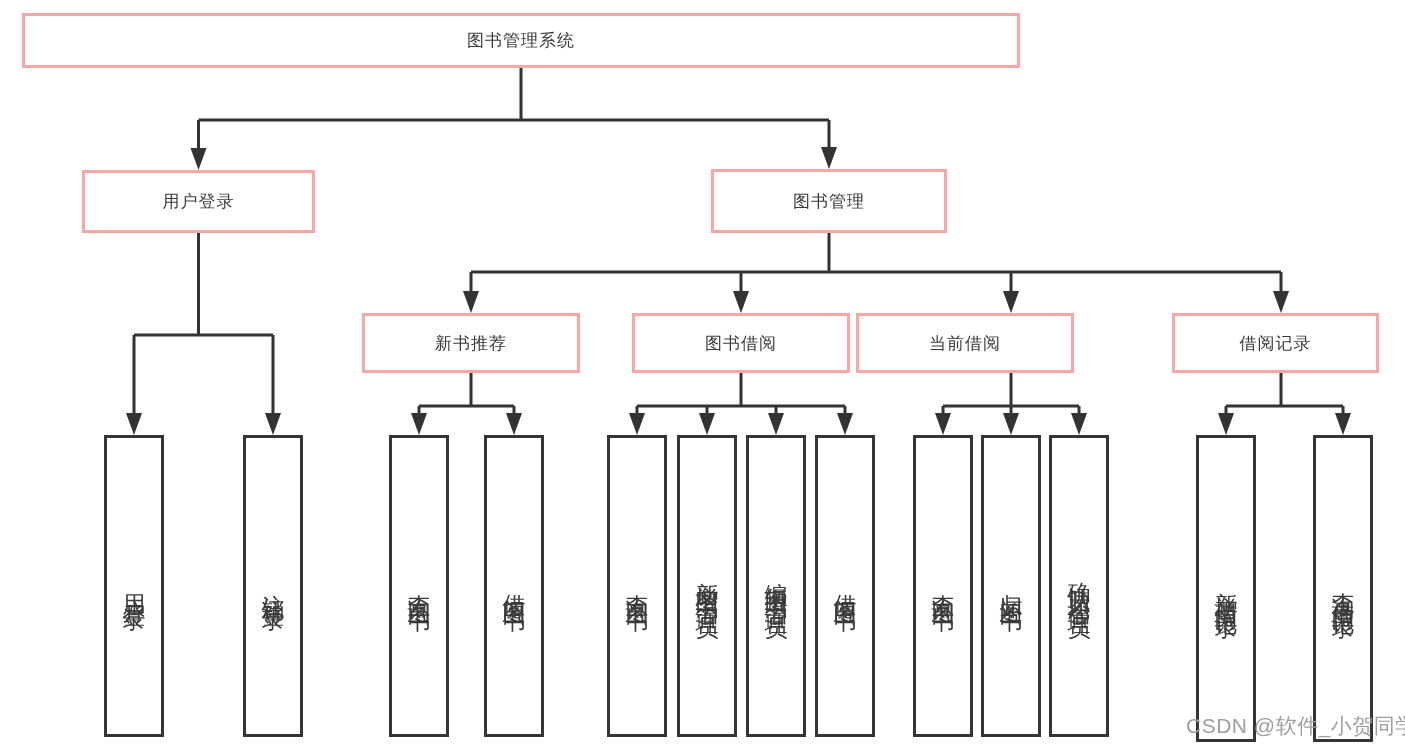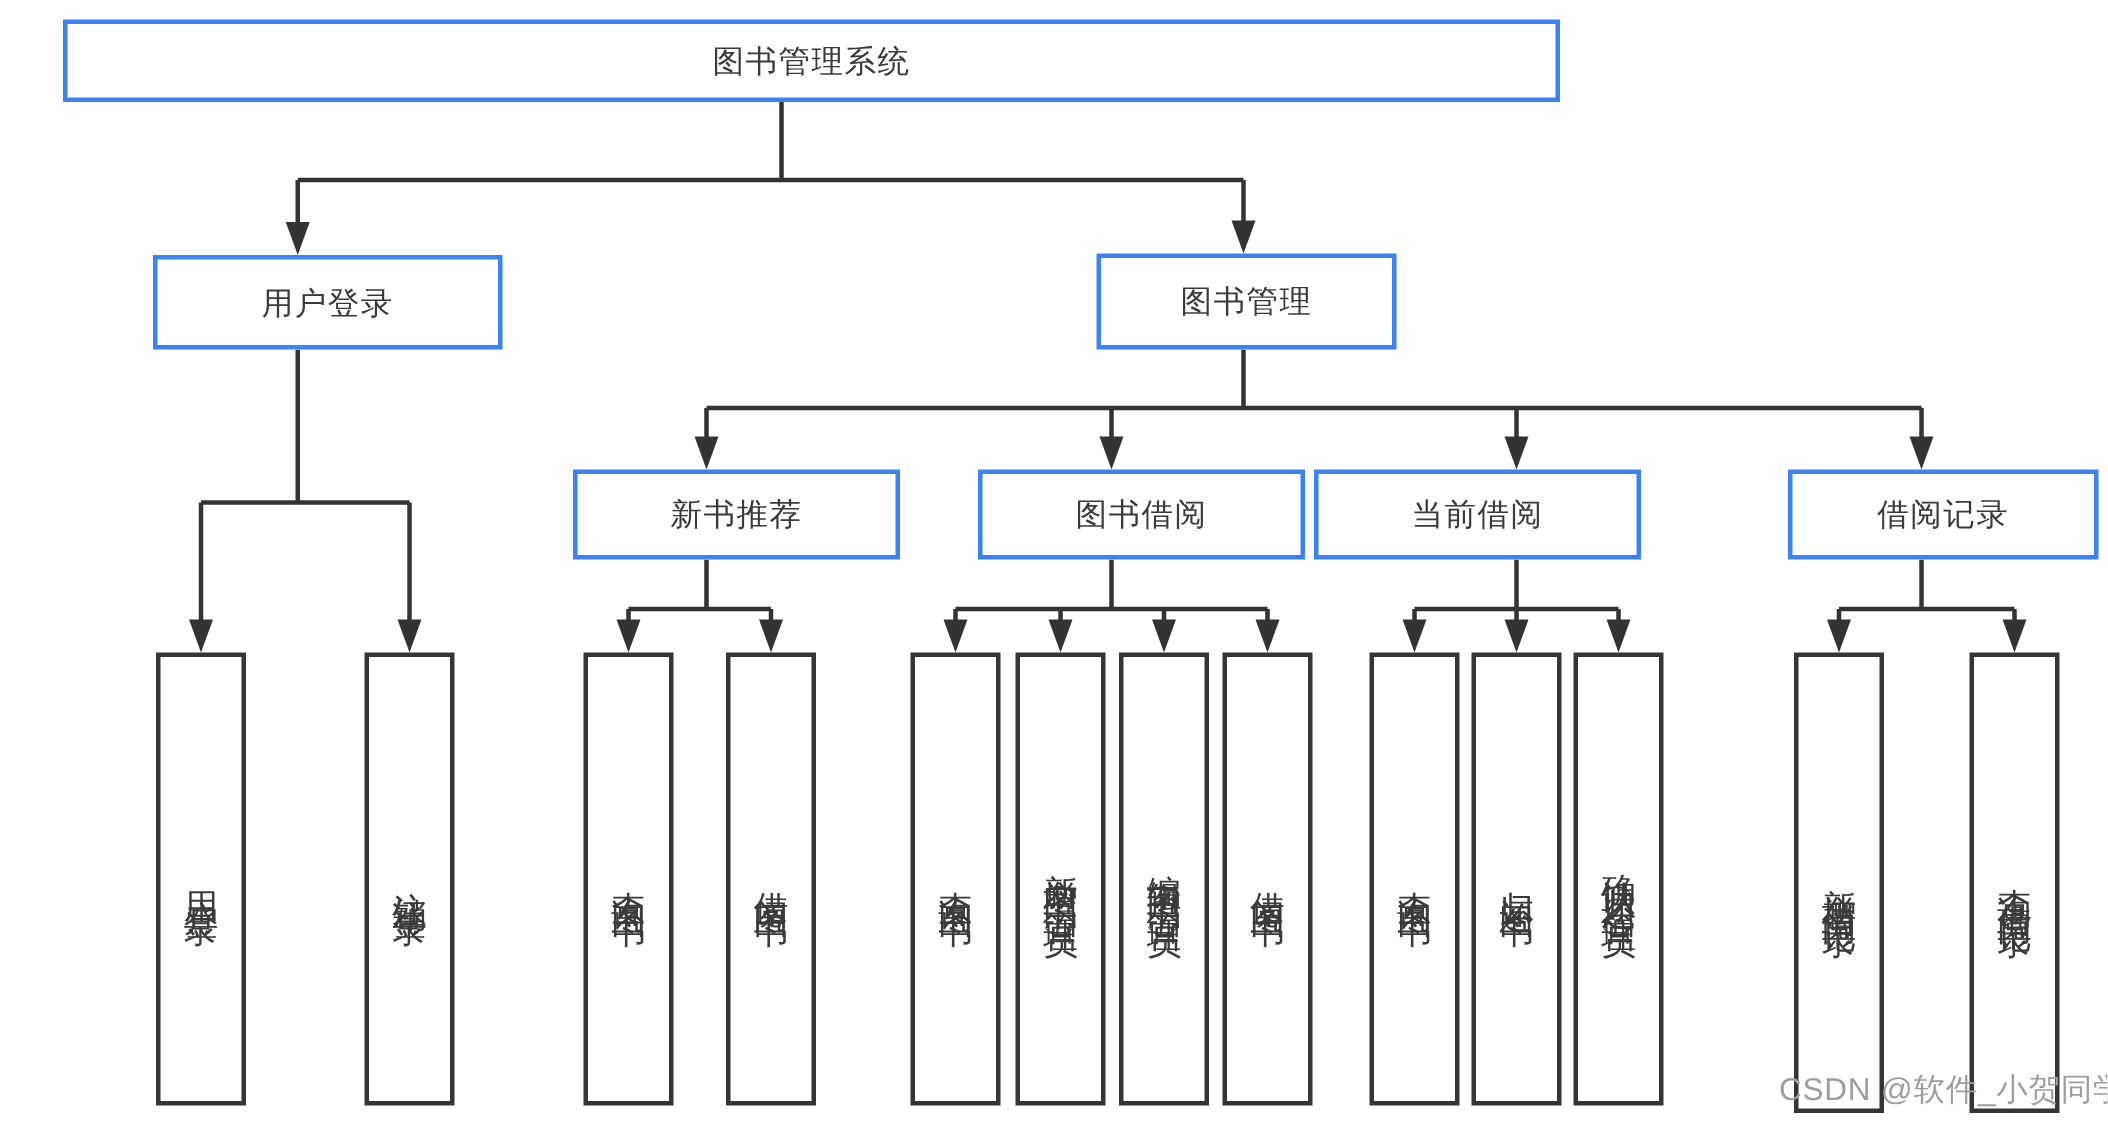--- a/index.html
+++ b/index.html
@@ -7,28 +7,27 @@
     position:relative;
     width:1405px;height:747px;
     background:#ffffff;
     font-family:"Liberation Sans", sans-serif;
     overflow:hidden;
   }
   #wires{position:absolute;left:0;top:0;z-index:1;}
   .hbox{
     position:absolute;
     box-sizing:border-box;
-    border:3px solid #3b82f6;
+    border:3px solid #fca5a5;
     background:#ffffff;
     display:flex;align-items:center;justify-content:center;
     color:#3a3a3a;
-    font-size:21px;
+    font-size:17px;
     letter-spacing:1px;
     z-index:2;
-    margin-left:20px;
   }
   .vbox{
     position:absolute;
     box-sizing:border-box;
     width:60px;height:302px;top:435px;
     border:3px solid #353535;
     background:#ffffff;
     display:flex;align-items:center;justify-content:center;
     color:#3a3a3a;
     z-index:2;
@@ -36,21 +35,21 @@
   .vbox span{
     writing-mode:vertical-rl;
     font-size:23px;
     letter-spacing:5px;
     line-height:1;
     white-space:nowrap;
   }
   
   #n-root        {left:22px;  top:13px;  width:998px; height:55px;}
   #n-user-login  {left:82px;  top:170px; width:233px; height:63px;}
-  #n-book-mgmt   {left:711px; top:169px; width:200px; height:64px;}
+  #n-book-mgmt   {left:711px; top:169px; width:236px; height:64px;}
   #n-new-book    {left:362px; top:313px; width:218px; height:60px;}
   #n-borrow      {left:632px; top:313px; width:218px; height:60px;}
   #n-current     {left:856px; top:313px; width:218px; height:60px;}
   #n-records     {left:1172px;top:313px; width:207px; height:60px;}
   
   #l-g1-0{left:104px;} #l-g1-1{left:243px;}
   #l-g2-0{left:389px;} #l-g2-1{left:484px;}
   #l-g3-0{left:607px;} #l-g3-1{left:677px;} #l-g3-2{left:746px;} #l-g3-3{left:815px;}
   #l-g4-0{left:913px;} #l-g4-1{left:981px;} #l-g4-2{left:1049px;}
   #l-g5-0{left:1196px;height:307px;} #l-g5-1{left:1313px;height:307px;}

